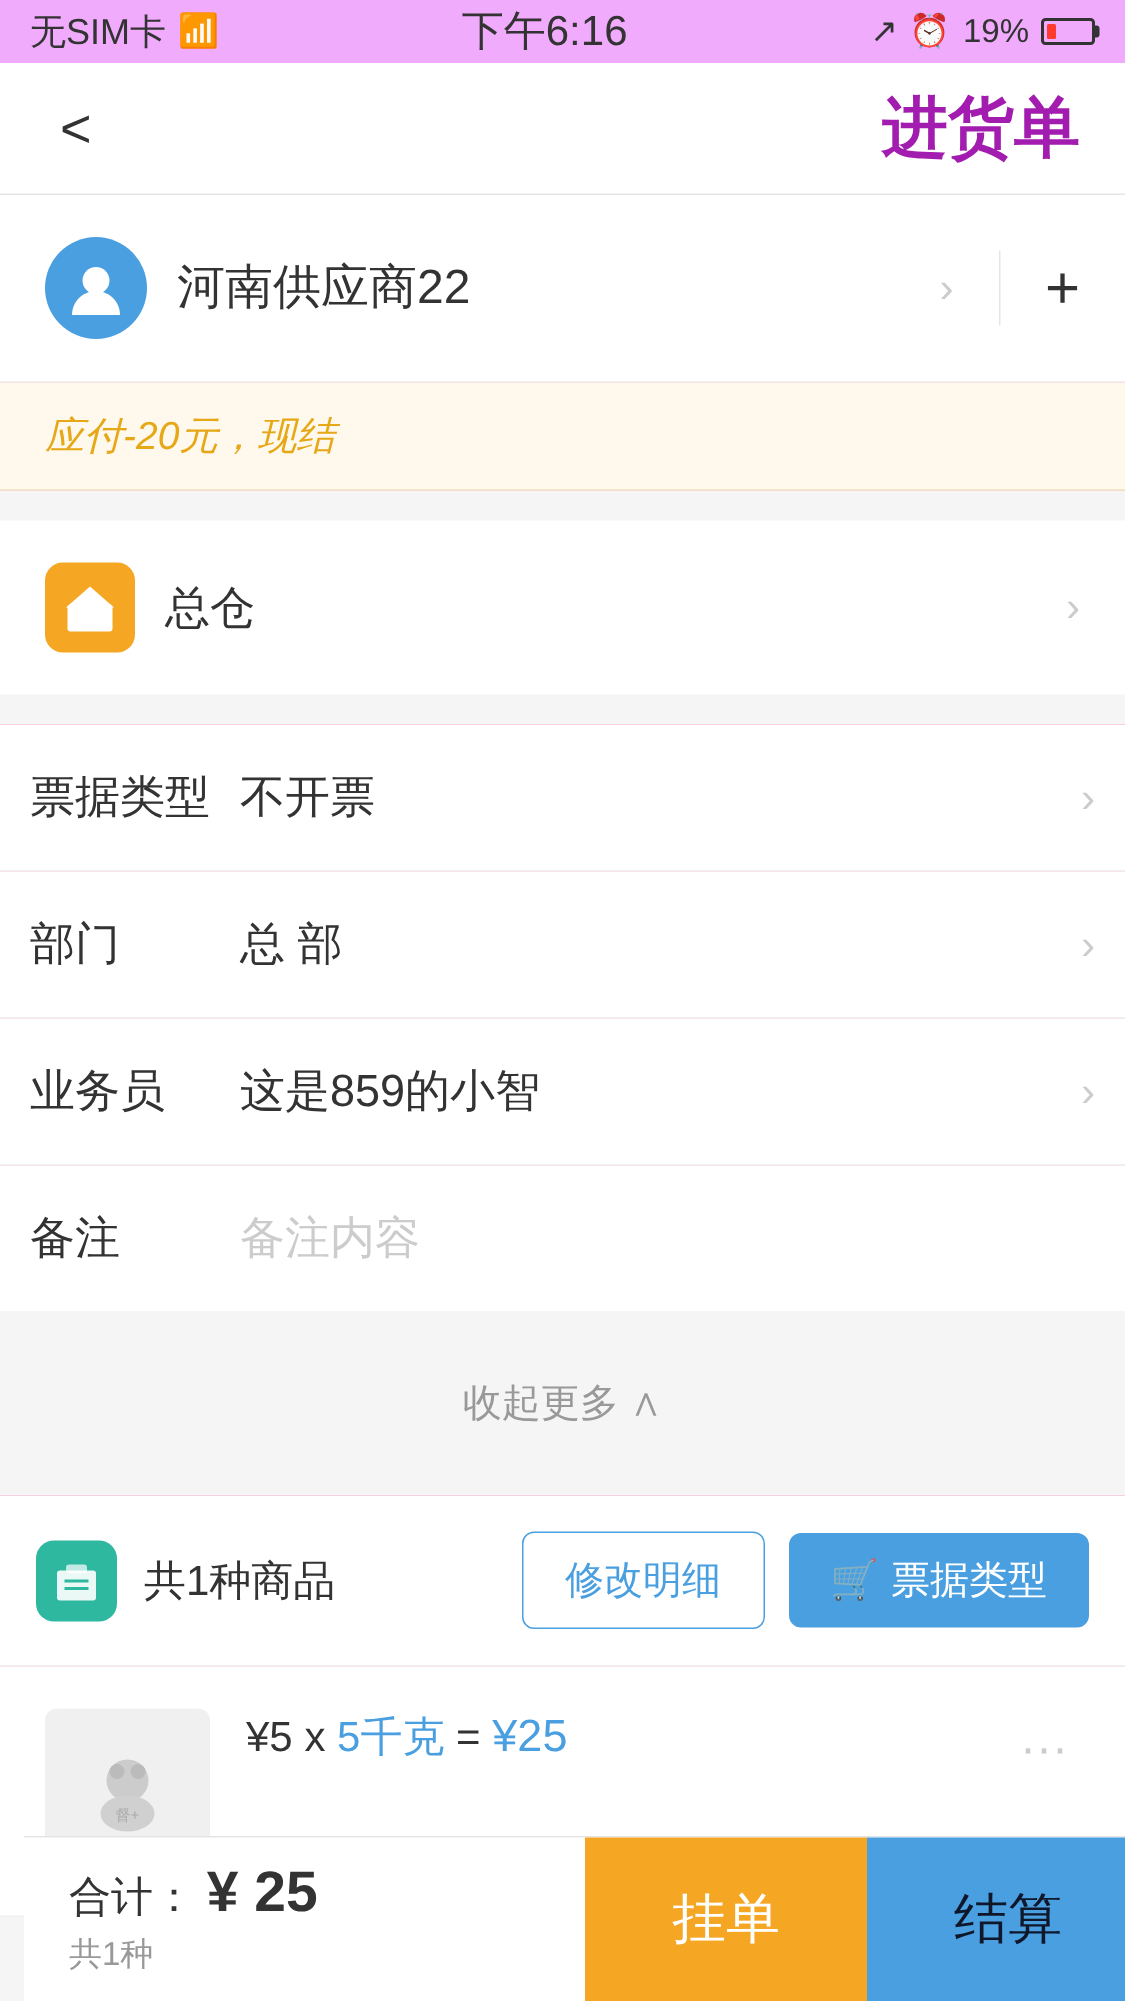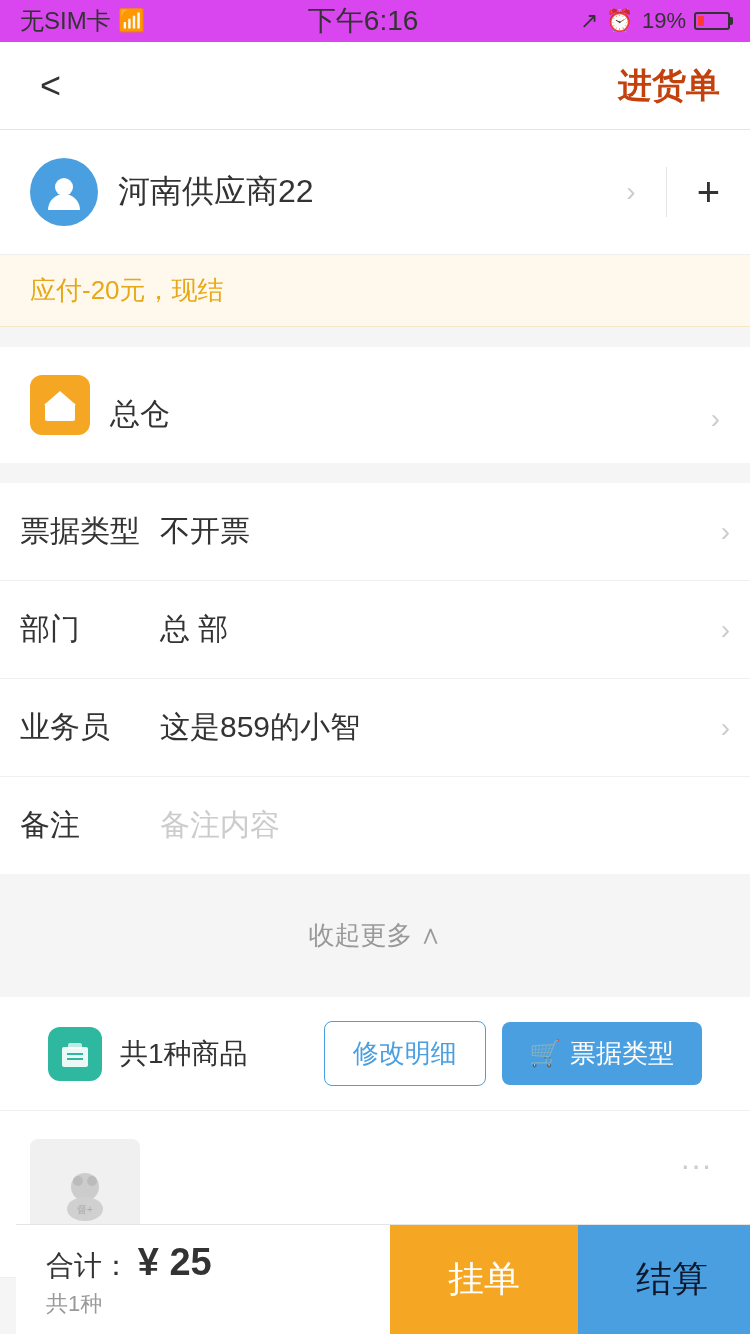--- a/index.html
+++ b/index.html
@@ -9,21 +9,21 @@
       background: #f5f5f5;
       width: 750px;
       min-height: 1334px;
       font-size: 28px;
       color: #333;
     }
 
     
     .status-bar {
       height: 42px;
-      background: #d946ef;
+      background: #f0abfc;
       display: flex;
       align-items: center;
       justify-content: space-between;
       padding: 0 20px;
       font-size: 24px;
       color: #333;
     }
     .status-left { display: flex; align-items: center; gap: 8px; }
     .status-center { font-size: 28px; font-weight: 500; }
     .status-right { display: flex; align-items: center; gap: 8px; font-size: 22px; }
@@ -49,23 +49,23 @@
       padding: 0 30px;
       border-bottom: 1px solid #e5e5e5;
     }
     .nav-back {
       font-size: 36px;
       color: #333;
       cursor: pointer;
       padding: 10px;
     }
     .nav-title {
-      font-size: 34px;
+      font-size: 44px;
       font-weight: 600;
-      color: #c2410c;
+      color: #a21caf;
     }
     .nav-action {
       font-size: 30px;
       color: #333;
       cursor: pointer;
     }
 
     
     .content { background: #f5f5f5; }
 
@@ -114,20 +114,21 @@
       margin-right: 30px;
     }
 
     
     .notice-bar {
       background: #fff9ed;
       padding: 18px 30px;
       font-size: 26px;
       color: #e6a817;
       border-bottom: 1px solid #f5e8c7;
+      font-style: italic;
     }
 
     
     .row-item {
       display: flex;
       align-items: center;
       padding: 28px 20px;
       background: #fff;
       border-bottom: 1px solid #f0f0f0;
       cursor: pointer;
@@ -148,21 +149,21 @@
       color: #ccc;
     }
     .row-arrow {
       color: #ccc;
       font-size: 28px;
     }
 
     
     .warehouse-row {
       display: flex;
-      align-items: flex-end;
+      align-items: center;
       padding: 28px 30px;
       background: #fff;
       cursor: pointer;
     }
     .warehouse-icon {
       width: 60px; height: 60px;
       border-radius: 12px;
       background: #f5a623;
       display: flex; align-items: center; justify-content: center;
       margin-right: 20px;
@@ -181,21 +182,21 @@
       padding: 24px;
       font-size: 26px;
       color: #999;
       cursor: pointer;
     }
 
     
     .product-header {
       display: flex;
       align-items: center;
-      padding: 24px 48px;
+      padding: 24px 24px;
       background: #fff;
       border-bottom: 1px solid #f0f0f0;
     }
     .product-count-icon {
       width: 54px; height: 54px;
       border-radius: 12px;
       background: #2eb8a0;
       display: flex; align-items: center; justify-content: center;
       margin-right: 18px;
     }
@@ -403,20 +404,27 @@
       <div class="product-thumb">
         <svg width="70" height="70" viewBox="0 0 70 70" fill="none">
           <circle cx="35" cy="28" r="14" fill="#ccc"></circle>
           <circle cx="28" cy="22" r="5" fill="#bbb"></circle>
           <circle cx="42" cy="22" r="5" fill="#bbb"></circle>
           <ellipse cx="35" cy="50" rx="18" ry="12" fill="#d0d0d0"></ellipse>
           <text x="35" y="54" text-anchor="middle" fill="#aaa" font-size="10">督+</text>
         </svg>
       </div>
       <div class="product-info">
+        <div class="product-price">
+          <span>¥5</span>
+          <span> x </span>
+          <span class="blue">5千克</span>
+          <span> = </span>
+          <span class="total">¥25</span>
+        </div>
       </div>
       <span class="product-more">···</span>
     </div>
   </div>
 
   <div style="height: 130px;"></div>
 </div>
 
 <div class="bottom-bar">
   <div class="total-section">

